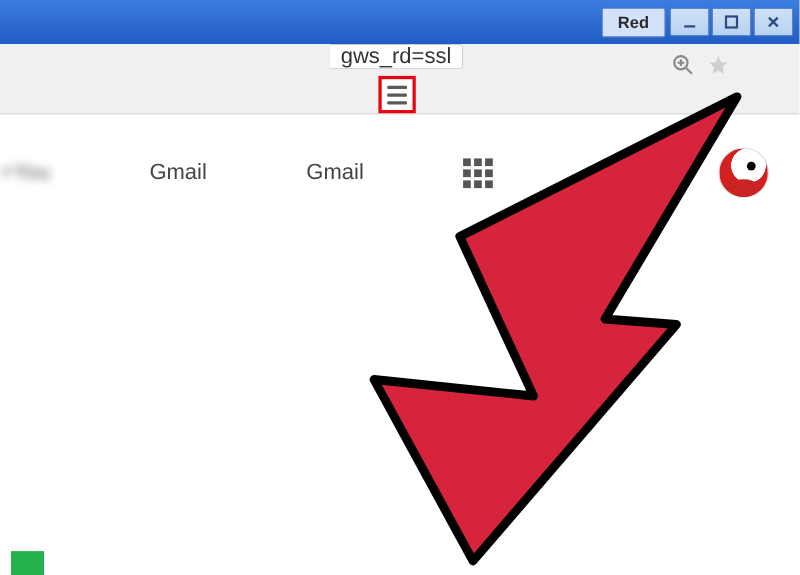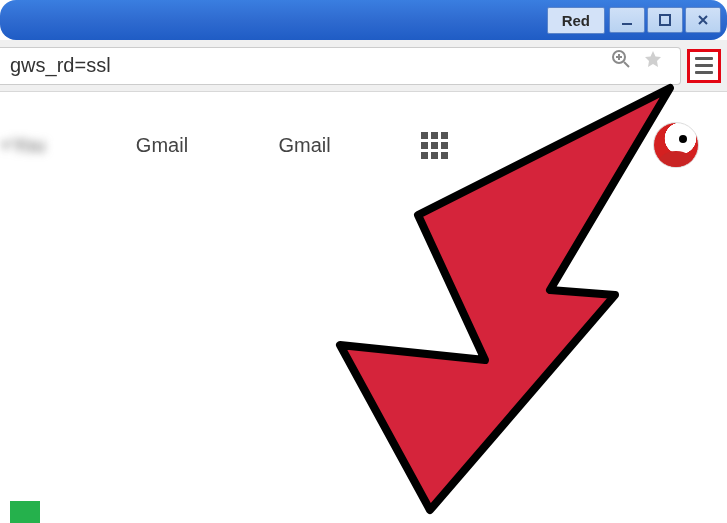--- a/index.html
+++ b/index.html
@@ -13,21 +13,20 @@
     }
     
     .titlebar {
       height: 40px;
       background: linear-gradient(180deg, #3a7ee0 0%, #2f6bd0 50%, #1f5cc5 100%);
       display: flex;
       justify-content: flex-end;
       align-items: center;
       padding-right: 6px;
       gap: 2px;
-      border-radius: 16px;
     }
     .red-label {
       background: #d3e2f8;
       color: #2b2b2b;
       font-size: 15px;
       font-weight: bold;
       padding: 4px 14px;
       border: 1px solid #5a84c9;
       border-radius: 2px;
       margin-right: 2px;
@@ -38,27 +37,28 @@
       background: linear-gradient(180deg, #cfe0f7 0%, #b8d2f1 100%);
       border: 1px solid #5a84c9;
       border-radius: 2px;
       display: flex;
       align-items: center;
       justify-content: center;
     }
     .win-btn svg { display: block; }
     
     .toolbar {
-      height: 52px;
+      height: 64px;
       background: #f0f0f0;
       border-bottom: 1px solid #d8d8d8;
       display: flex;
       align-items: center;
       padding: 0 6px 0 0;
       gap: 6px;
+      flex-direction: column;
     }
     .addr-input {
       flex: 1;
       height: 38px;
       border: 1px solid #ccc;
       border-left: none;
       border-radius: 0 4px 4px 0;
       background: #fff;
       font-size: 20px;
       color: #333;

